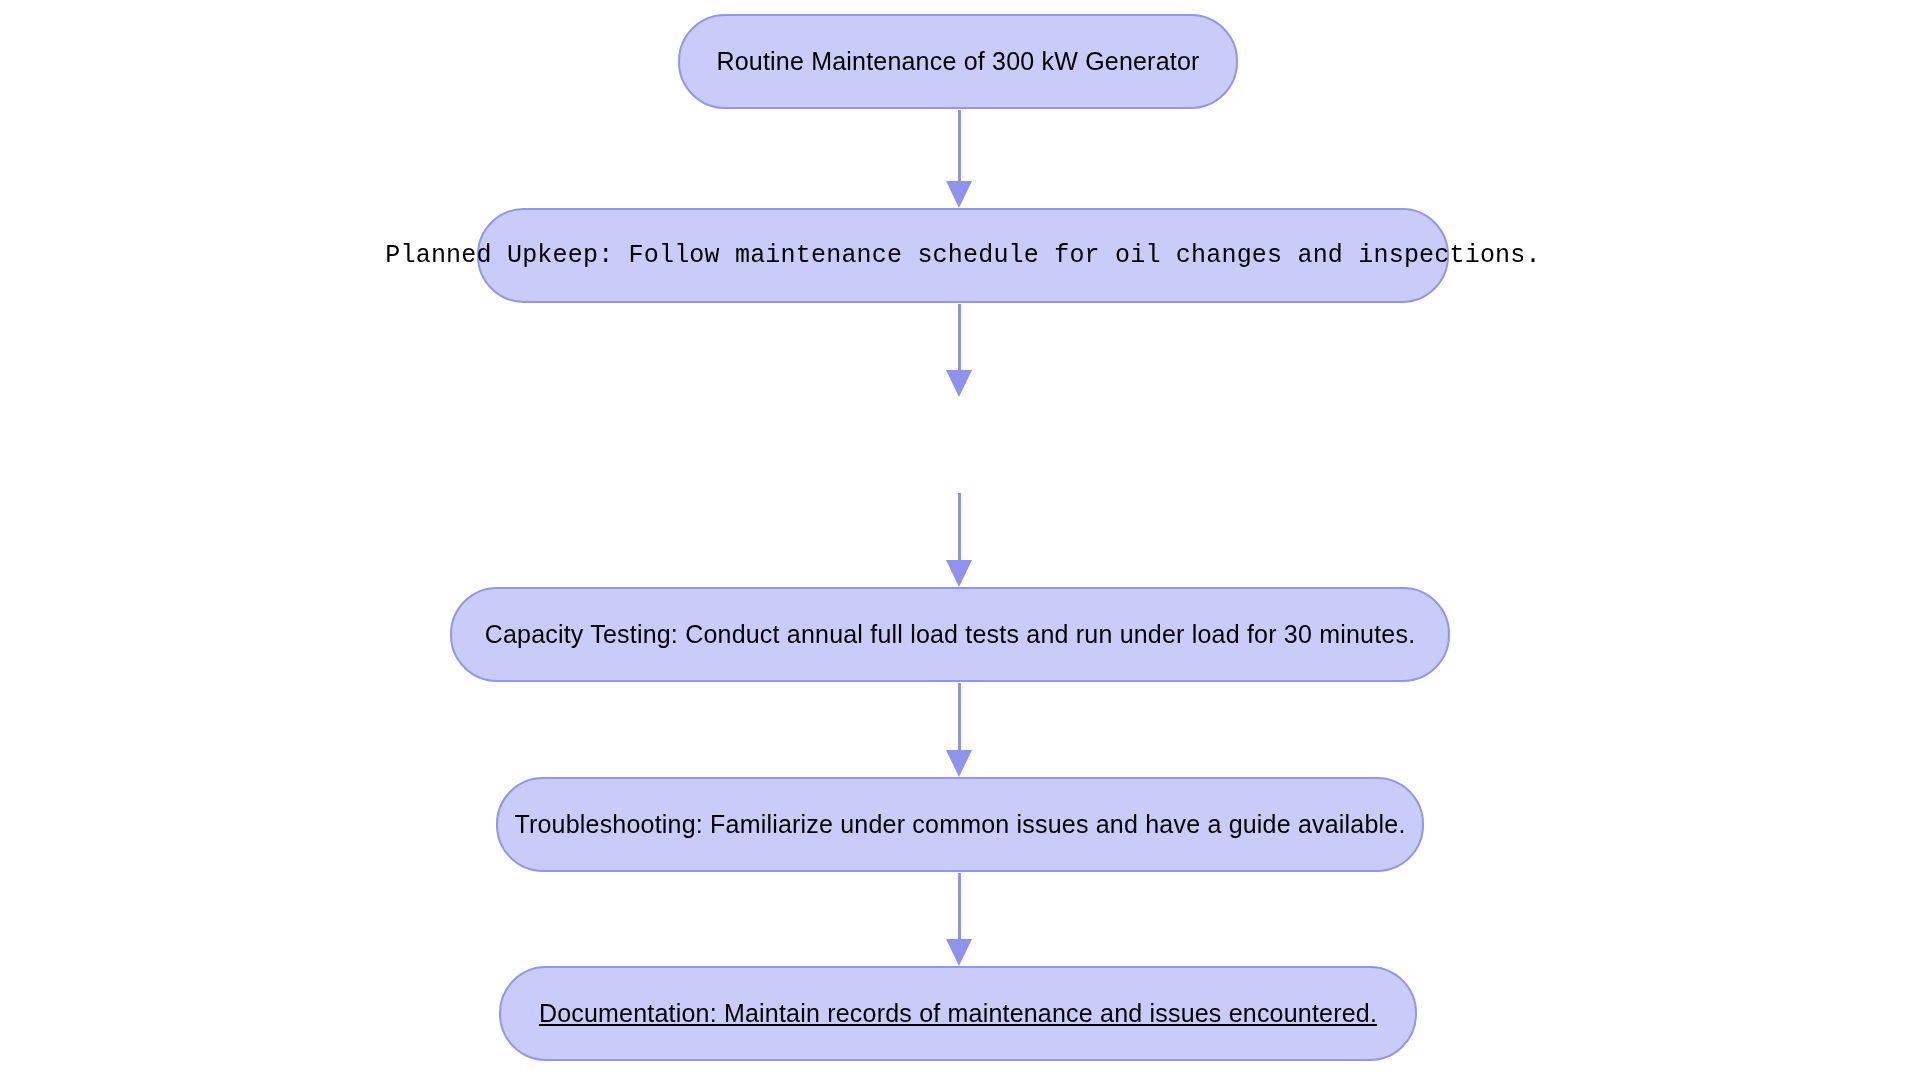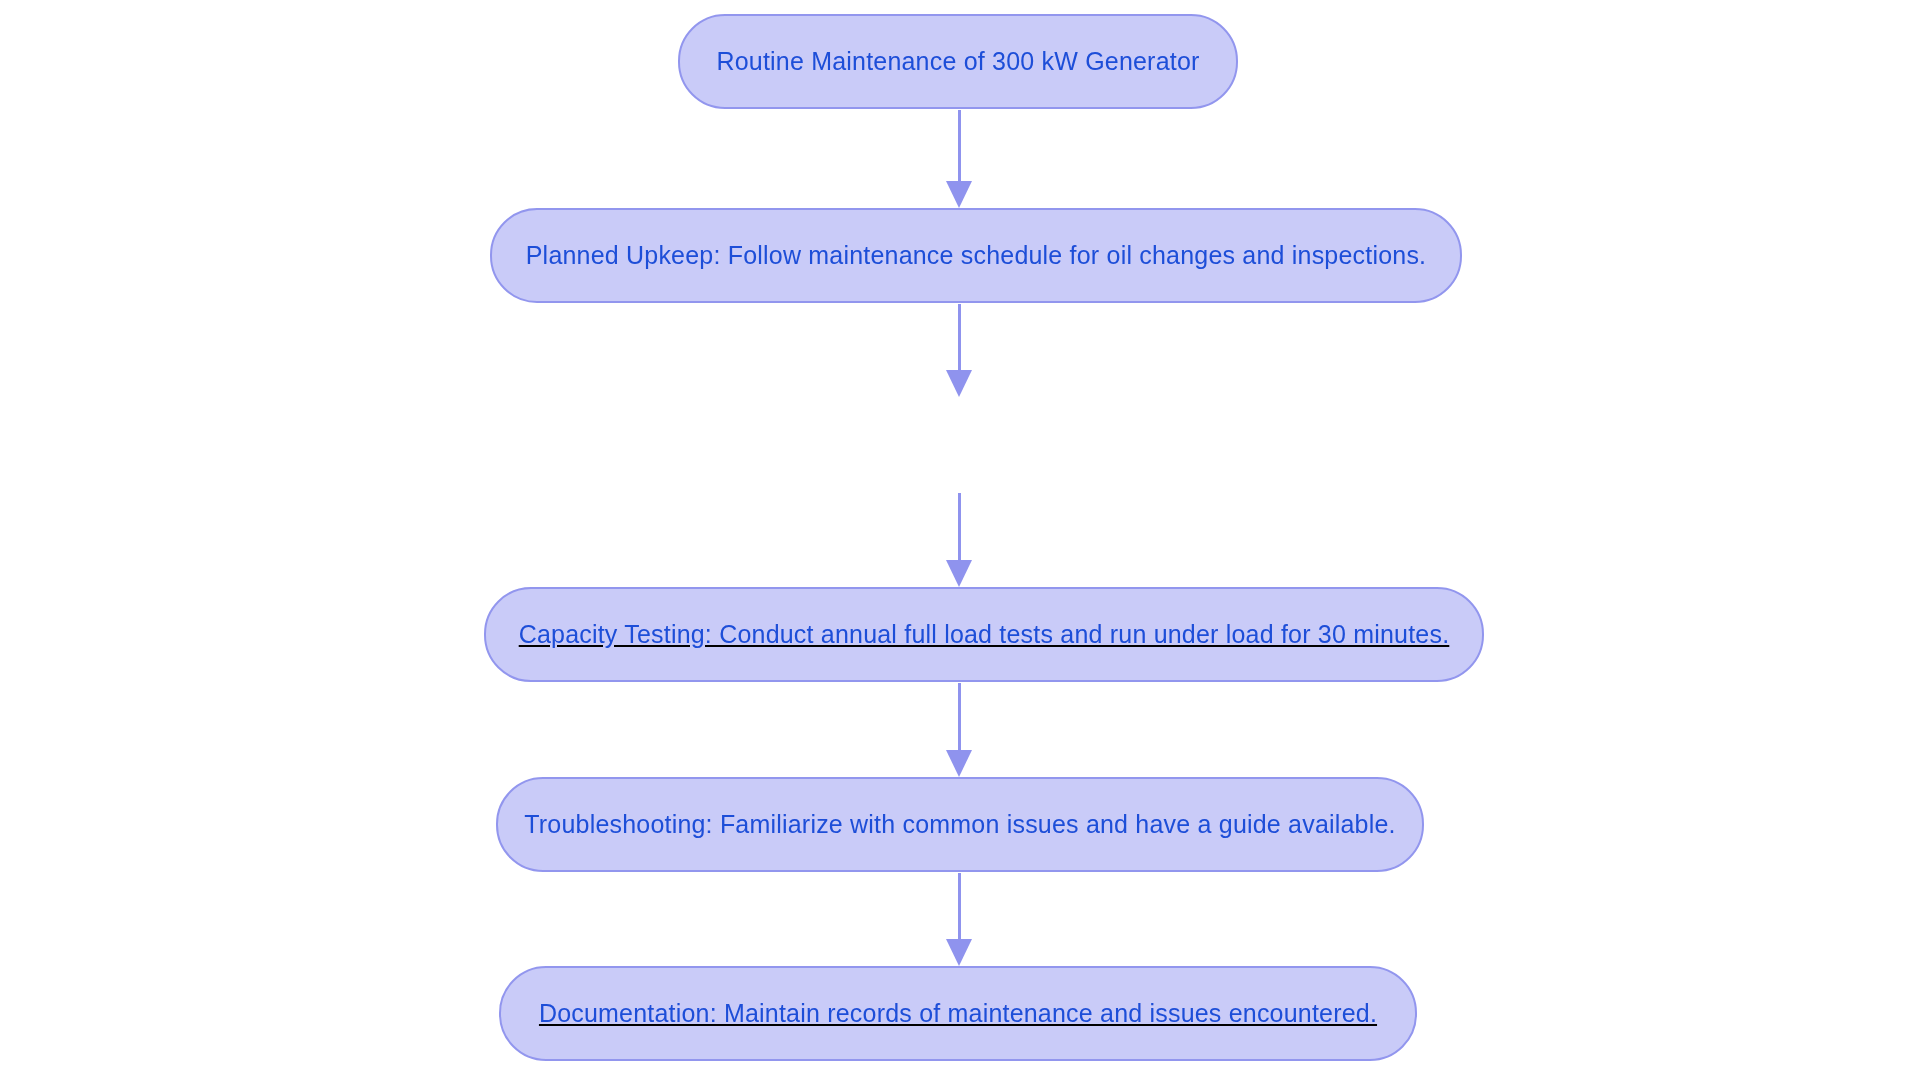--- a/index.html
+++ b/index.html
@@ -20,30 +20,30 @@
     height: 95px;
     box-sizing: border-box;
     background: #c9cbf8;
     border: 2px solid #9296ee;
     border-radius: 47px;
     display: flex;
     align-items: center;
     justify-content: center;
   }
   .node-label {
-    color: #1d4ed8;
+    color: #000000;
     font-size: 25px;
     letter-spacing: 0.2px;
     white-space: nowrap;
     text-align: left;
   }
   .n1 { left: 678px; top: 14px;  width: 560px; }
-  .n2 { left: 490px; top: 208px; width: 972px; }
+  .n2 { left: 477px; top: 208px; width: 972px; font-family: Liberation Mono, monospace; }
   .n3 { left: 560px; top: 397px; width: 800px; }
-  .n4 { left: 484px; top: 587px; width: 1000px; text-decoration: underline; }
+  .n4 { left: 450px; top: 587px; width: 1000px; }
   .n5 { left: 496px; top: 777px; width: 928px; }
   .n6 { left: 499px; top: 966px; width: 918px; text-decoration: underline; }
 
   .arrow {
     position: absolute;
     left: 959px;
     transform: translateX(-50%);
     width: 26px;
     display: flex;
     flex-direction: column;
@@ -101,21 +101,21 @@
   <div class="node n4">
     <span class="node-label">Capacity Testing: Conduct annual full load tests and run under load for 30 minutes.</span>
   </div>
 
   <div class="arrow a4">
     <div class="shaft"></div>
     <div class="head"></div>
   </div>
 
   <div class="node n5">
-    <span class="node-label">Troubleshooting: Familiarize with common issues and have a guide available.</span>
+    <span class="node-label">Troubleshooting: Familiarize under common issues and have a guide available.</span>
   </div>
 
   <div class="arrow a5">
     <div class="shaft"></div>
     <div class="head"></div>
   </div>
 
   <div class="node n6">
     <span class="node-label">Documentation: Maintain records of maintenance and issues encountered.</span>
   </div>

